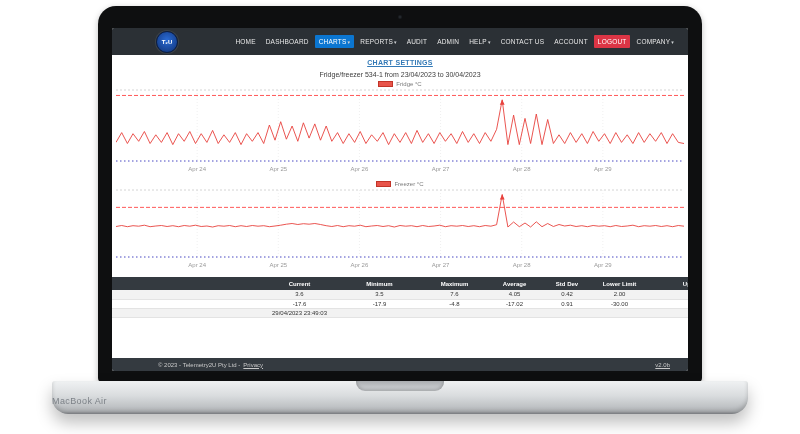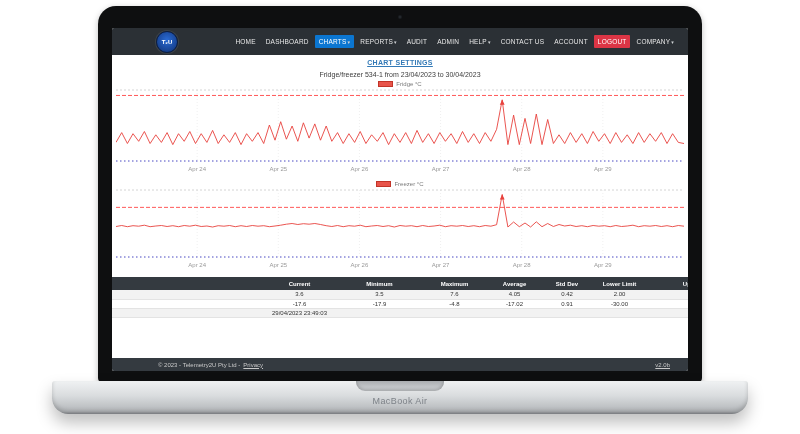--- a/index.html
+++ b/index.html
@@ -17,21 +17,21 @@
   .content { position:absolute; left:14px; right:14px; top:22px; bottom:12px;
              background:#fff; overflow:hidden; border-radius:2px; }
   .base { position:absolute; left:52px; top:381px; width:696px; height:33px;
           background:linear-gradient(180deg,#f0f2f3 0%,#d9dcde 45%,#b4b7ba 92%,#8f9296 100%);
           border-radius:3px 3px 16px 16px;
           box-shadow:0 9px 16px rgba(0,0,0,.25), inset 0 -3px 4px rgba(0,0,0,.18); }
   .notch { position:absolute; left:50%; transform:translateX(-50%); top:0;
            width:88px; height:10px; border-radius:0 0 9px 9px;
            background:linear-gradient(180deg,#aaadb0,#d4d7da);
            box-shadow:inset 0 -2px 3px rgba(0,0,0,.2); }
-  .device-label { position:absolute; top:15px; width:100%; text-align:center;
+  .device-label { position:absolute; top:15px; width:100%; 
                   font-size:9px; color:#7d8288; letter-spacing:.4px; }
 
   
   .navbar { position:absolute; top:0; left:0; right:0; height:27px;
             background:#2b3035; display:flex; align-items:center; padding-left:44px; }
   .logo { width:22px; height:22px; border-radius:50%;
           background:radial-gradient(circle at 50% 40%, #2a6bd4 0%, #163f8c 75%);
           border:1px solid #0b1e44; color:#fff; font-size:6px; font-weight:bold;
           display:flex; align-items:center; justify-content:center;
           box-shadow:0 0 0 1px #3c4248; }

